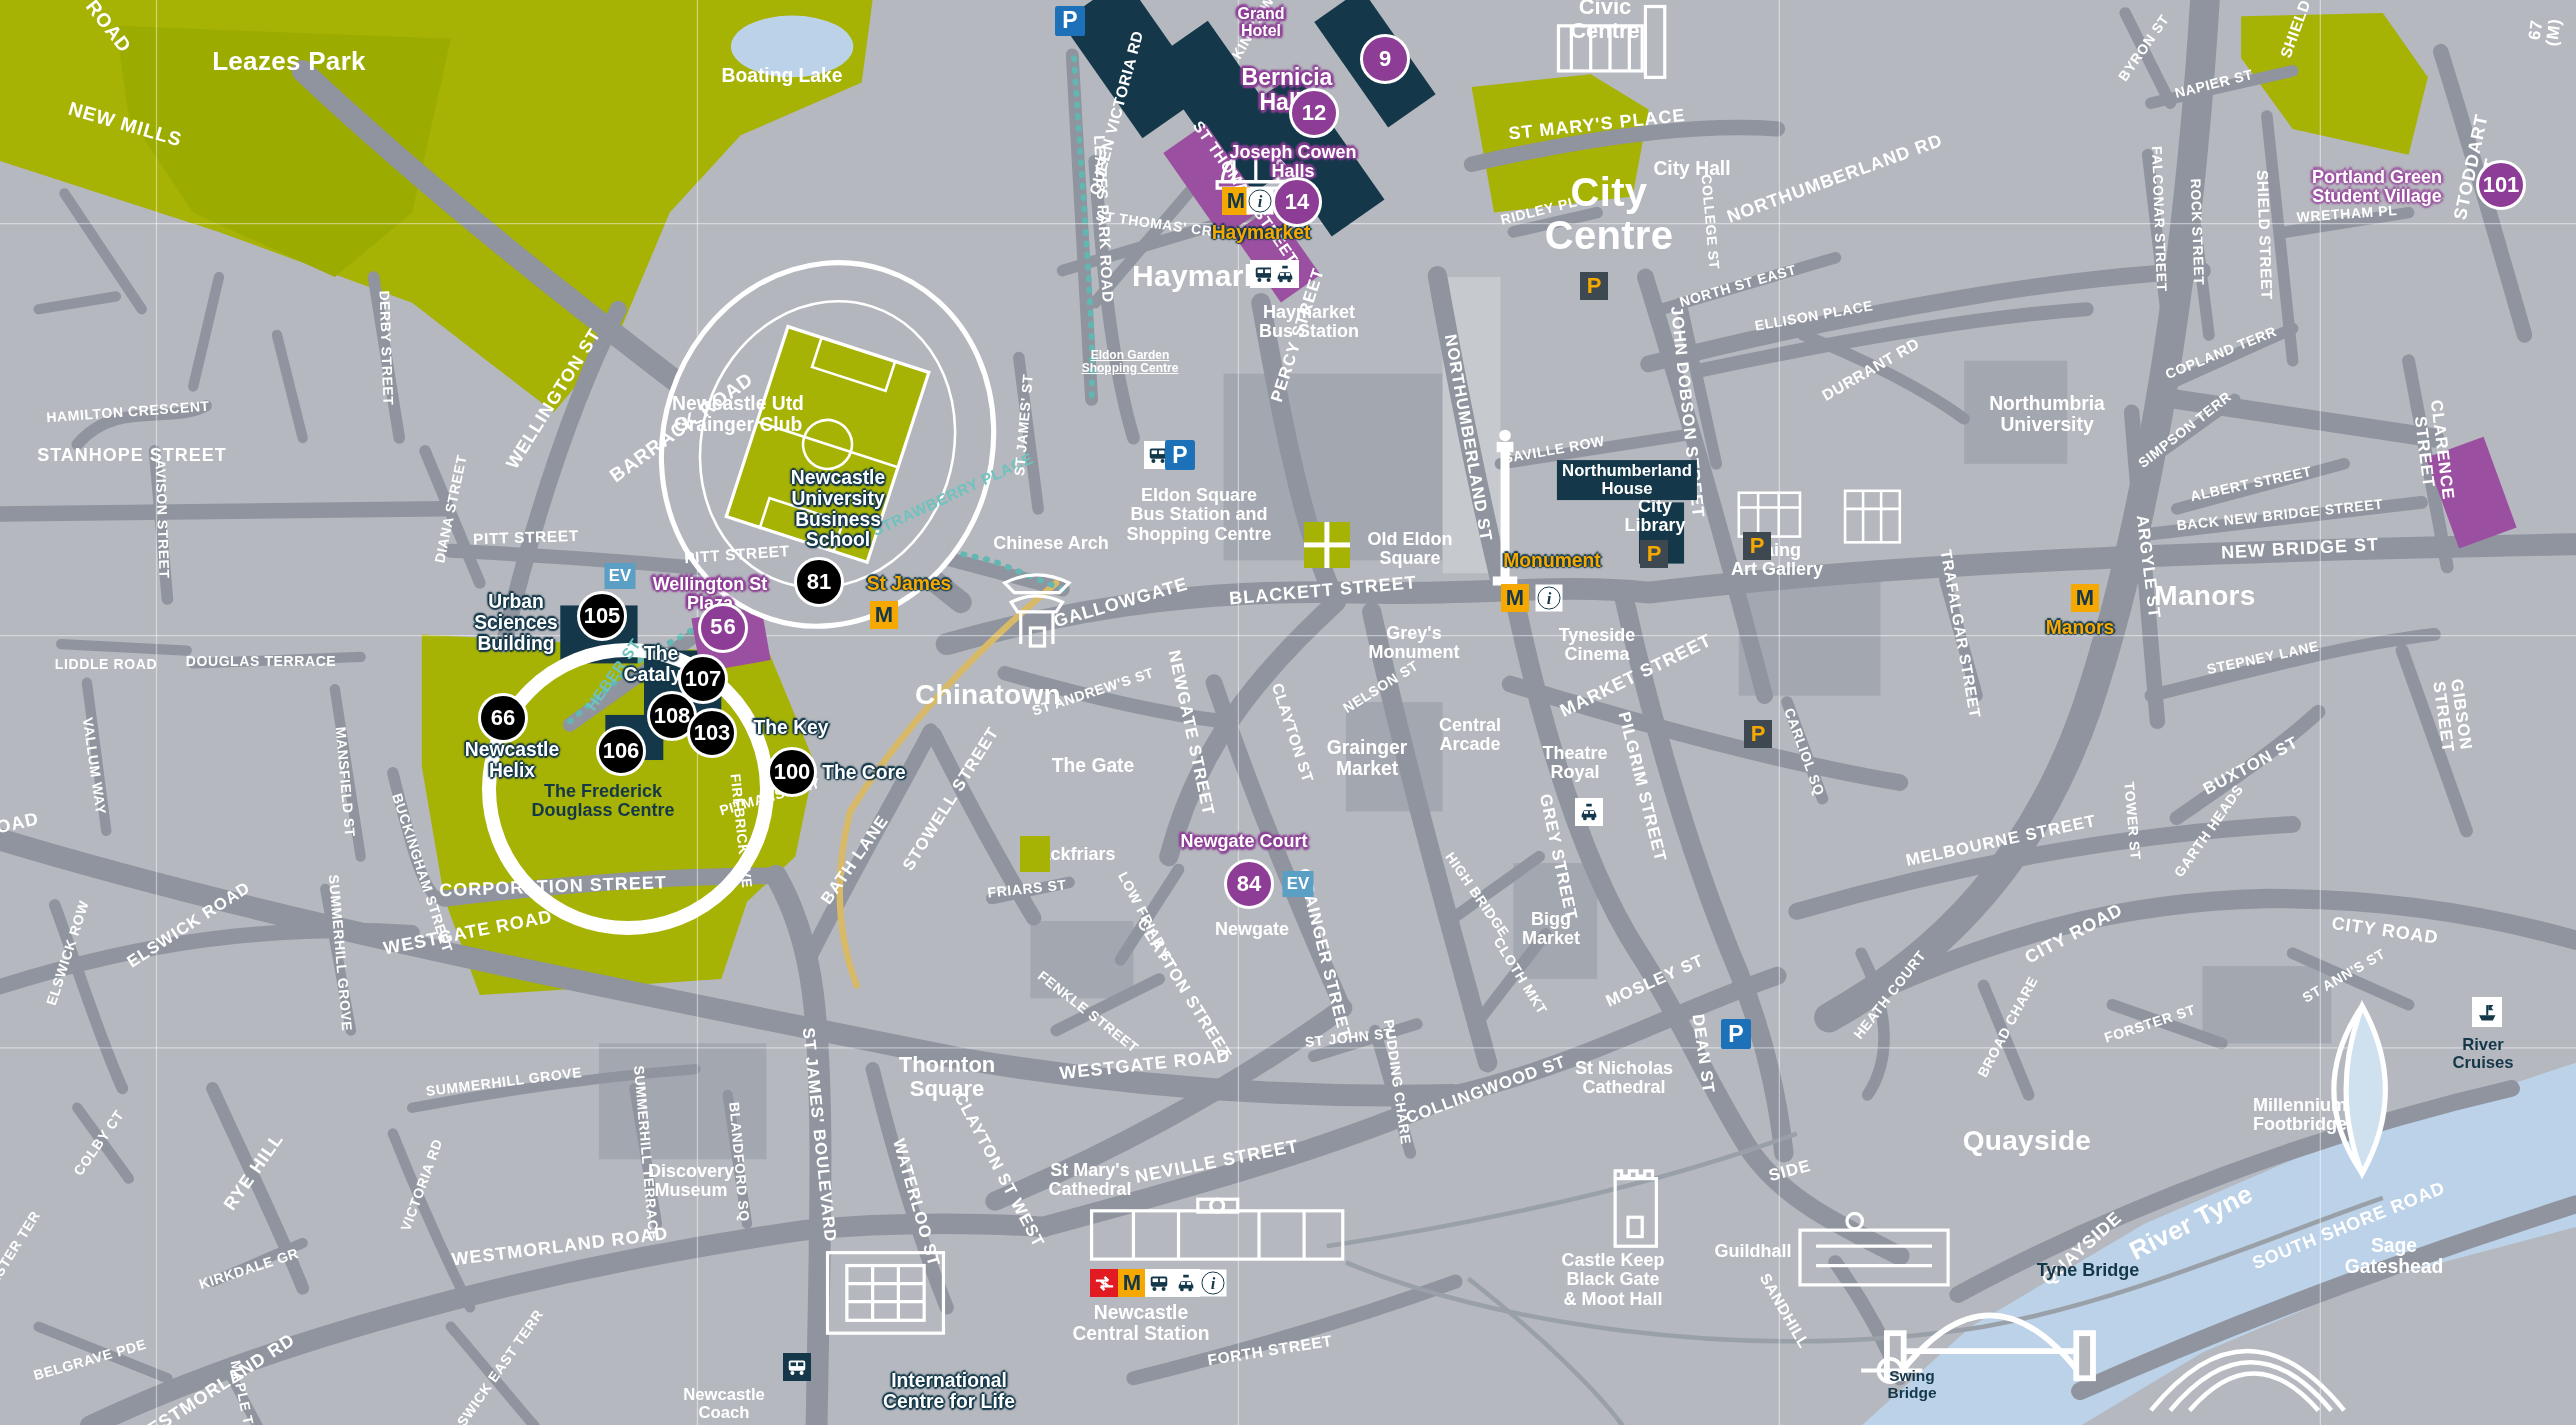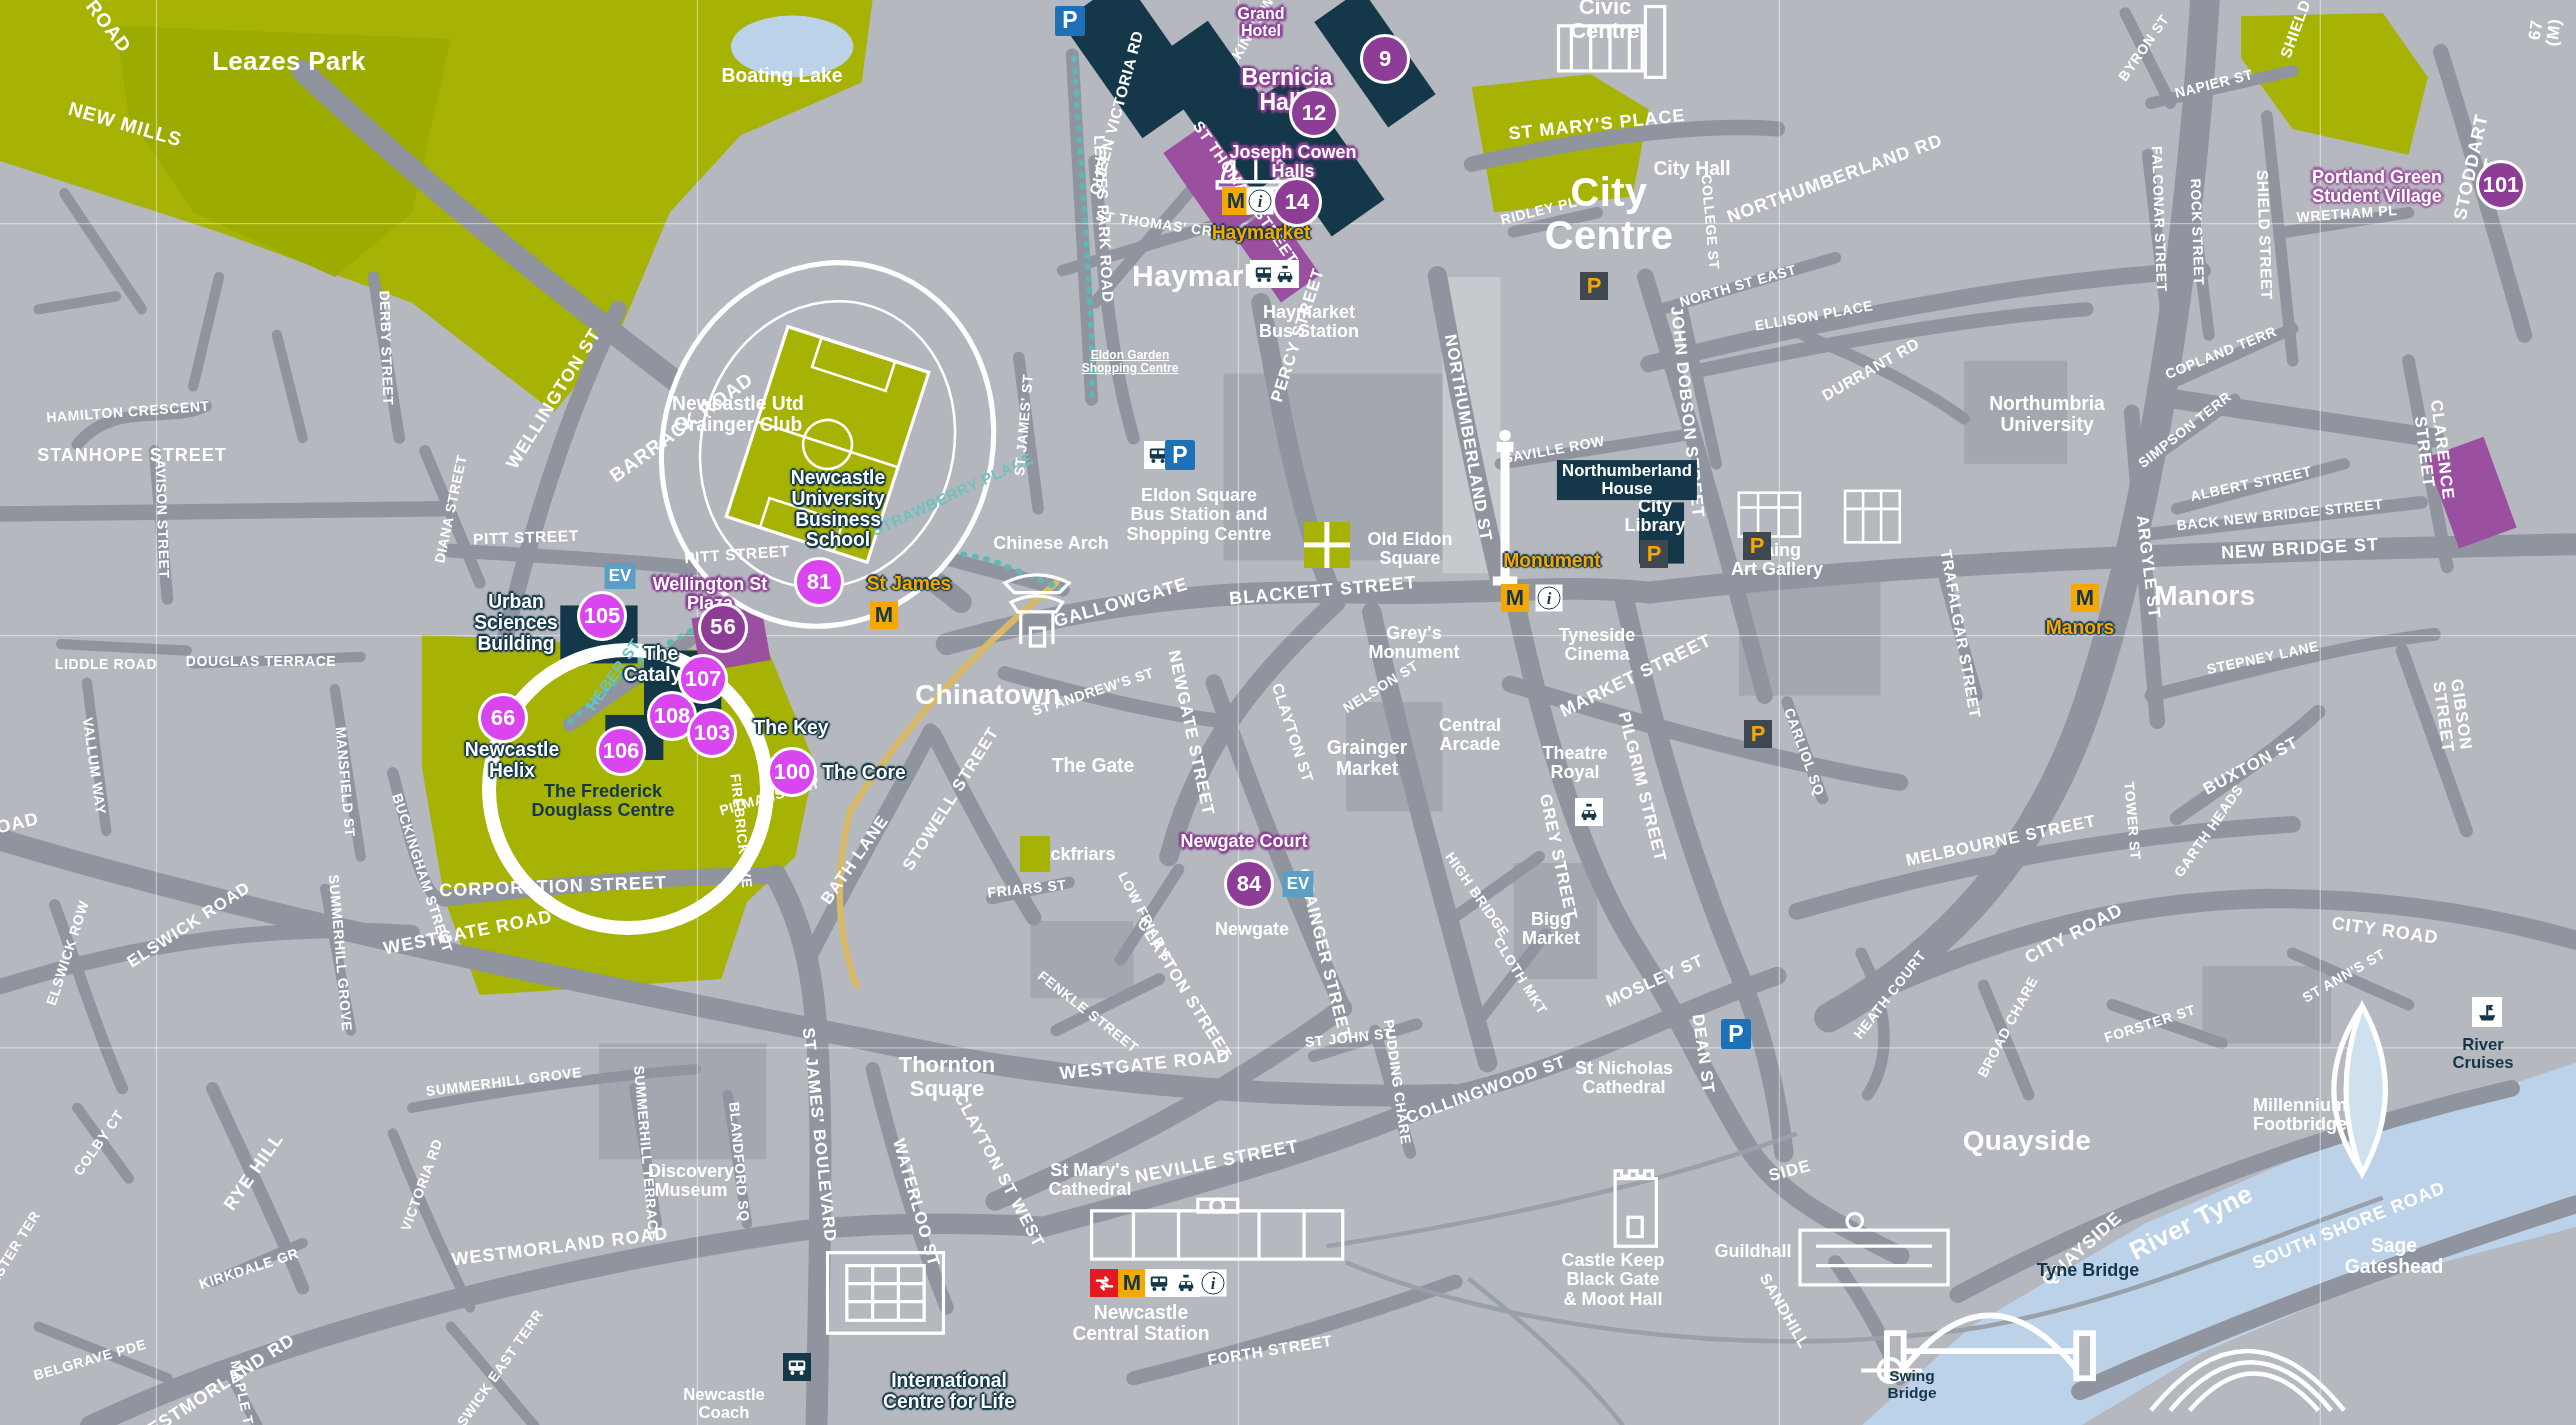--- a/index.html
+++ b/index.html
@@ -16,21 +16,21 @@
   .poiO{color:#fff;text-shadow:-1.9px 0 1.3px #14384a,1.9px 0 1.3px #14384a,0 -1.9px 1.3px #14384a,0 1.9px 1.3px #14384a,-1.3px -1.3px 1.3px #14384a,1.3px 1.3px 1.3px #14384a;}
   .pill{color:#fff;text-shadow:-2.6px 0 1.9px #8d3d96,2.6px 0 1.9px #8d3d96,0 -2.6px 1.9px #8d3d96,0 2.6px 1.9px #8d3d96,-1.9px -1.9px 1.9px #8d3d96,1.9px 1.9px 1.9px #8d3d96;}
   .pvo{color:#fff;text-shadow:-2.6px 0 1.9px #9b4fa0,2.6px 0 1.9px #9b4fa0,0 -2.6px 1.9px #9b4fa0,0 2.6px 1.9px #9b4fa0;}
   .metro{color:#f5a800;text-shadow:-1.9px 0 1.3px #14384a,1.9px 0 1.3px #14384a,0 -1.9px 1.3px #14384a,0 1.9px 1.3px #14384a;}
   .navyT{color:#14384a;}
   .navyBox{color:#fff;background:#14384a;padding:1.9px 5.2px;white-space:pre-line;}
   .tealT{color:#6fc2bd;letter-spacing:0.6px;}
   .mark{position:absolute;transform:translate(-50%,-50%);display:flex;align-items:center;justify-content:center;box-sizing:border-box;}
   .num{width:50px;height:50px;border-radius:50%;border:3.2px solid #fff;color:#fff;font-weight:700;font-size:22px;}
   .num.purple{background:#8d3d96;}
-  .num.navy{background:#d946ef;}
+  .num.navy{background:#000000;}
   .ic-metro{width:28px;height:28px;background:#f5a800;color:#14384a;font-weight:700;font-size:22px;}
   .ic-info{width:27px;height:27px;background:#fff;}
   .ic-info b{width:20.6px;height:20.6px;border:1.9px solid #14384a;border-radius:50%;color:#14384a;
              font-family:"Liberation Serif",serif;font-style:italic;font-size:16.7px;display:flex;align-items:center;justify-content:center;}
   .ic-sq{width:28px;height:28px;background:#fff;}
   .ic-coach{width:28px;height:28px;background:#14384a;}
   .ic-rail{width:28px;height:28px;background:#e21b22;}
   .ic-ferry{width:30px;height:30px;background:#fff;}
   .ic-pb{width:30px;height:30px;background:#1d71b8;color:#fff;font-weight:700;font-size:23px;border-radius:2.6px;}
   .ic-po{width:28px;height:28px;background:#3d4851;color:#f5a800;font-weight:700;font-size:22px;}

